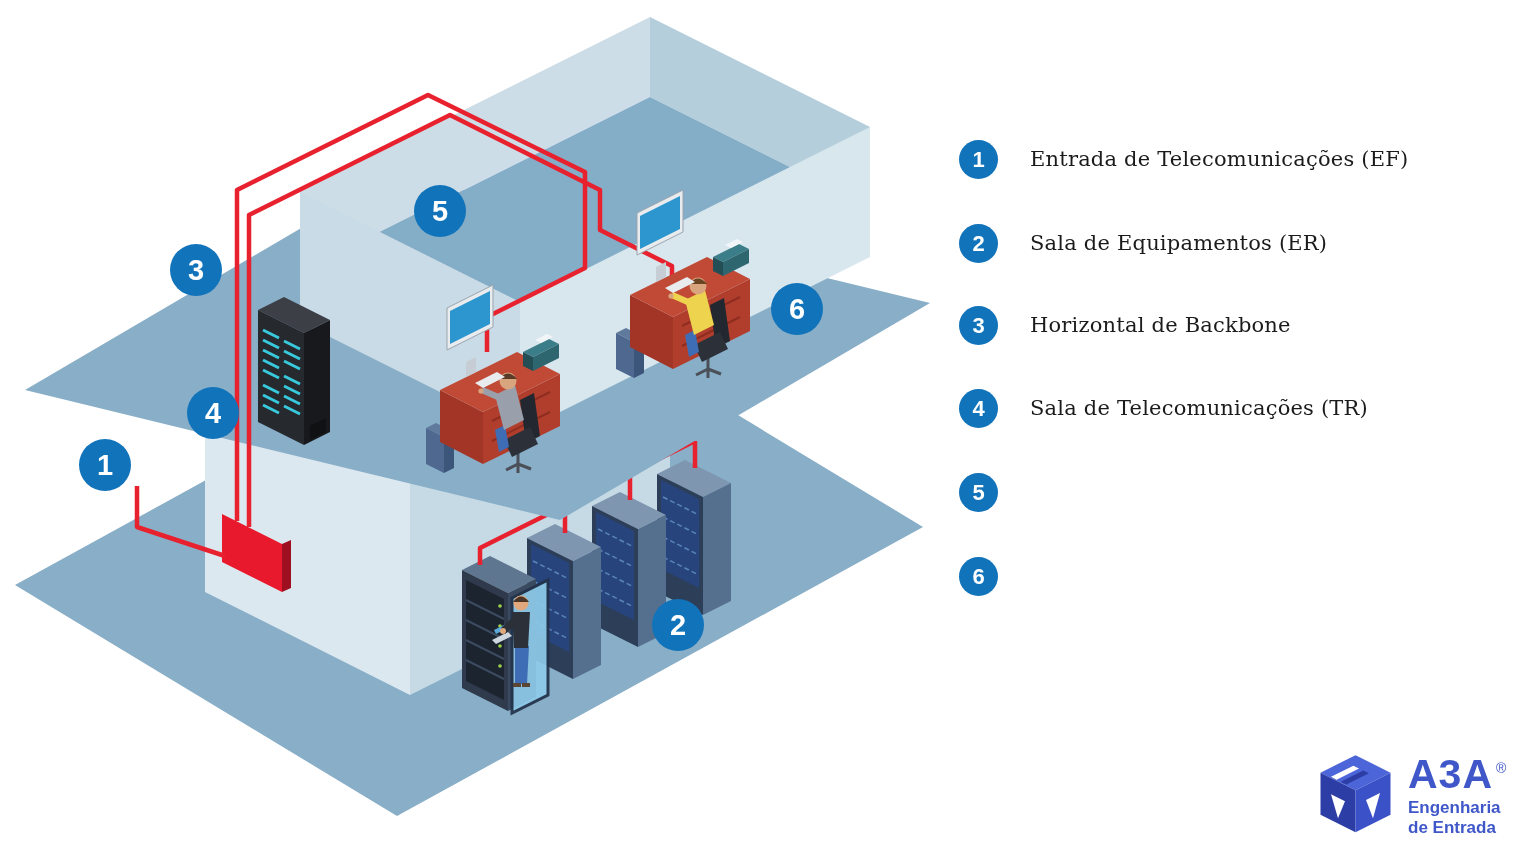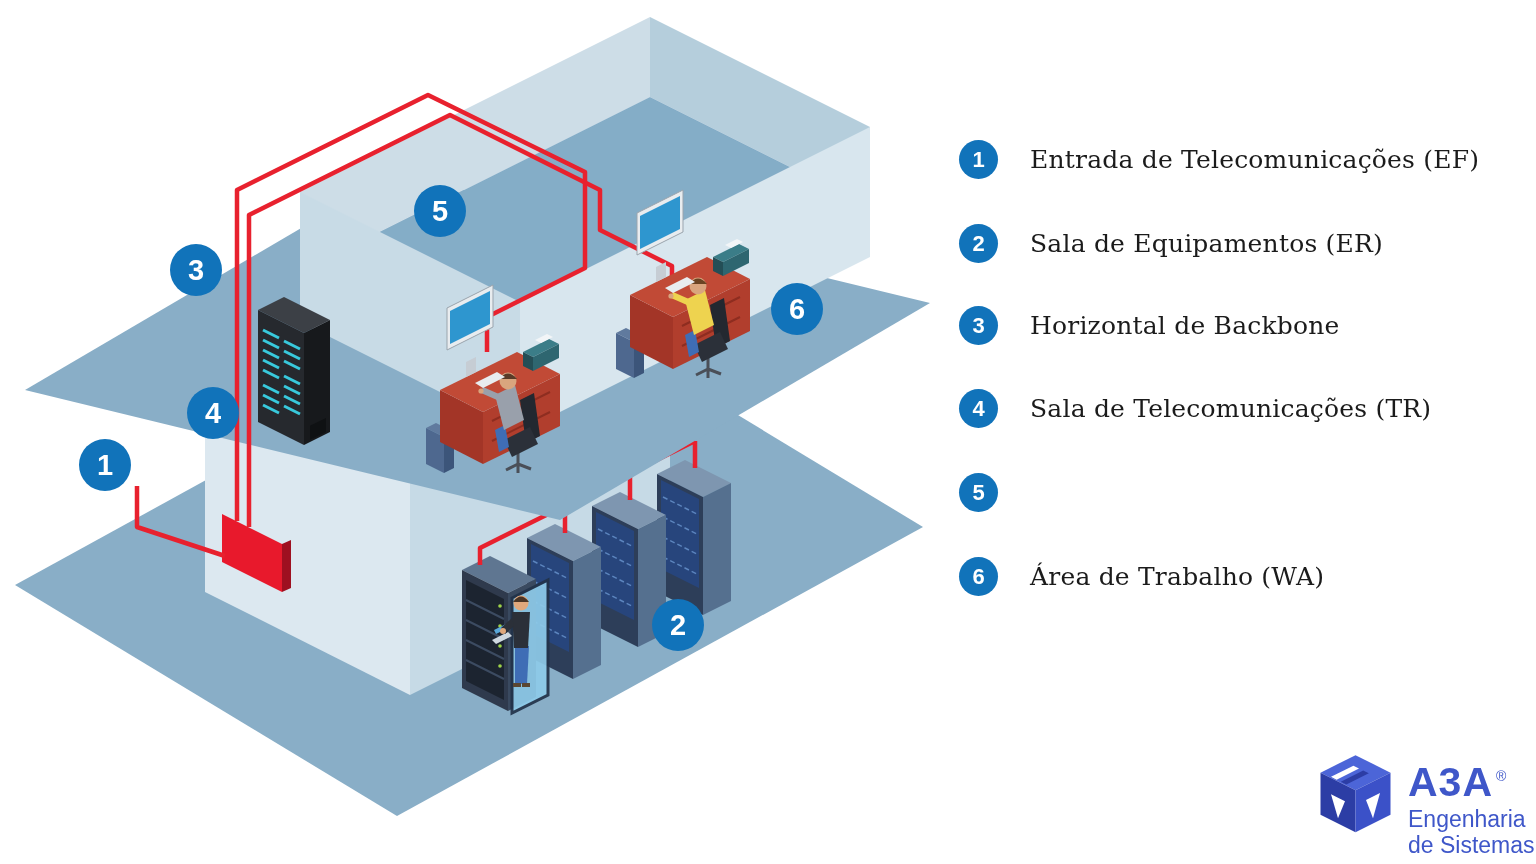--- a/index.html
+++ b/index.html
@@ -5,28 +5,28 @@
   html,body{margin:0;padding:0;background:#fff;}
   .canvas{position:relative;width:1536px;height:864px;background:#ffffff;overflow:hidden;
           font-family:"Liberation Sans",sans-serif;}
   .diagram-svg{position:absolute;left:0;top:0;}
   
   .legend{position:absolute;left:0;top:0;width:1536px;height:864px;pointer-events:none;}
   .legend-row{position:absolute;left:959px;display:flex;align-items:center;gap:32px;height:40px;}
   .legend-badge{width:39px;height:39px;border-radius:50%;background:#1173BA;color:#fff;
                 font-weight:700;font-size:22px;line-height:39px;text-align:center;flex:0 0 auto;}
   .legend-label{font-family:"DejaVu Serif","Liberation Serif",serif;font-weight:500;
-                font-size:25px;color:#1b1b1b;white-space:nowrap;letter-spacing:.2px;}
+                font-size:21px;color:#1b1b1b;white-space:nowrap;letter-spacing:.2px;}
   
   .logo{position:absolute;left:1282px;top:744px;display:flex;align-items:flex-start;}
   .logo-mark{margin-right:14px;}
-  .logo-text{margin-top:18px;color:#3f57c9;}
+  .logo-text{margin-top:10px;color:#3f57c9;}
   .logo-brand{font-size:41px;font-weight:700;letter-spacing:1px;line-height:1;}
   .logo-reg{font-size:14px;font-weight:400;vertical-align:super;margin-left:3px;}
-  .logo-tagline{font-size:23px;font-weight:400;line-height:1.15;margin-top:3px;}
+  .logo-tagline{font-size:17px;font-weight:700;line-height:1.15;margin-top:3px;}
   svg text.badge-num{font-family:"Liberation Sans",sans-serif;font-weight:700;font-size:29px;fill:#fff;
                      text-anchor:middle;}
 </style>
 </head>
 <body>
 
 <div class="canvas">
 
   <svg class="diagram-svg" width="940" height="864" viewBox="0 0 940 864">
 
@@ -251,36 +251,35 @@
     </div>
     <div class="legend-row" style="top:388px">
       <div class="legend-badge">4</div>
       <div class="legend-label">Sala de Telecomunicações (TR)</div>
     </div>
     <div class="legend-row" style="top:472px">
       <div class="legend-badge">5</div>
     </div>
     <div class="legend-row" style="top:556px">
       <div class="legend-badge">6</div>
-      <div class="legend-label">Área de Trabalho (WA)</div>
     </div>
   </div>
 
   <div class="logo">
     <svg class="logo-mark" width="112" height="100" viewBox="0 0 160 115">
       <polygon points="55,27 105,2 155,27 105,52" fill="#4C65D8"></polygon>
       <polygon points="70,33 102,17 110,21 78,37" fill="#ffffff"></polygon>
       <polygon points="84,40 116,24 124,28 92,44" fill="#2C3DA5"></polygon>
       <polygon points="55,27 105,52 105,112 55,87" fill="#2C3DA5"></polygon>
       <polygon points="70,58 90,68 80,92" fill="#ffffff"></polygon>
       <polygon points="105,52 155,27 155,87 105,112" fill="#3B51C8"></polygon>
       <polygon points="120,66 140,56 130,92" fill="#ffffff"></polygon>
     </svg>
     <div class="logo-text">
       <div class="logo-brand"><span>A3A</span><span class="logo-reg">®</span></div>
       <div class="logo-tagline">
         <div>Engenharia</div>
-        <div>de Sistemas</div>
+        <div>de Entrada</div>
       </div>
     </div>
   </div>
 
 </div>
 
 </body></html>

